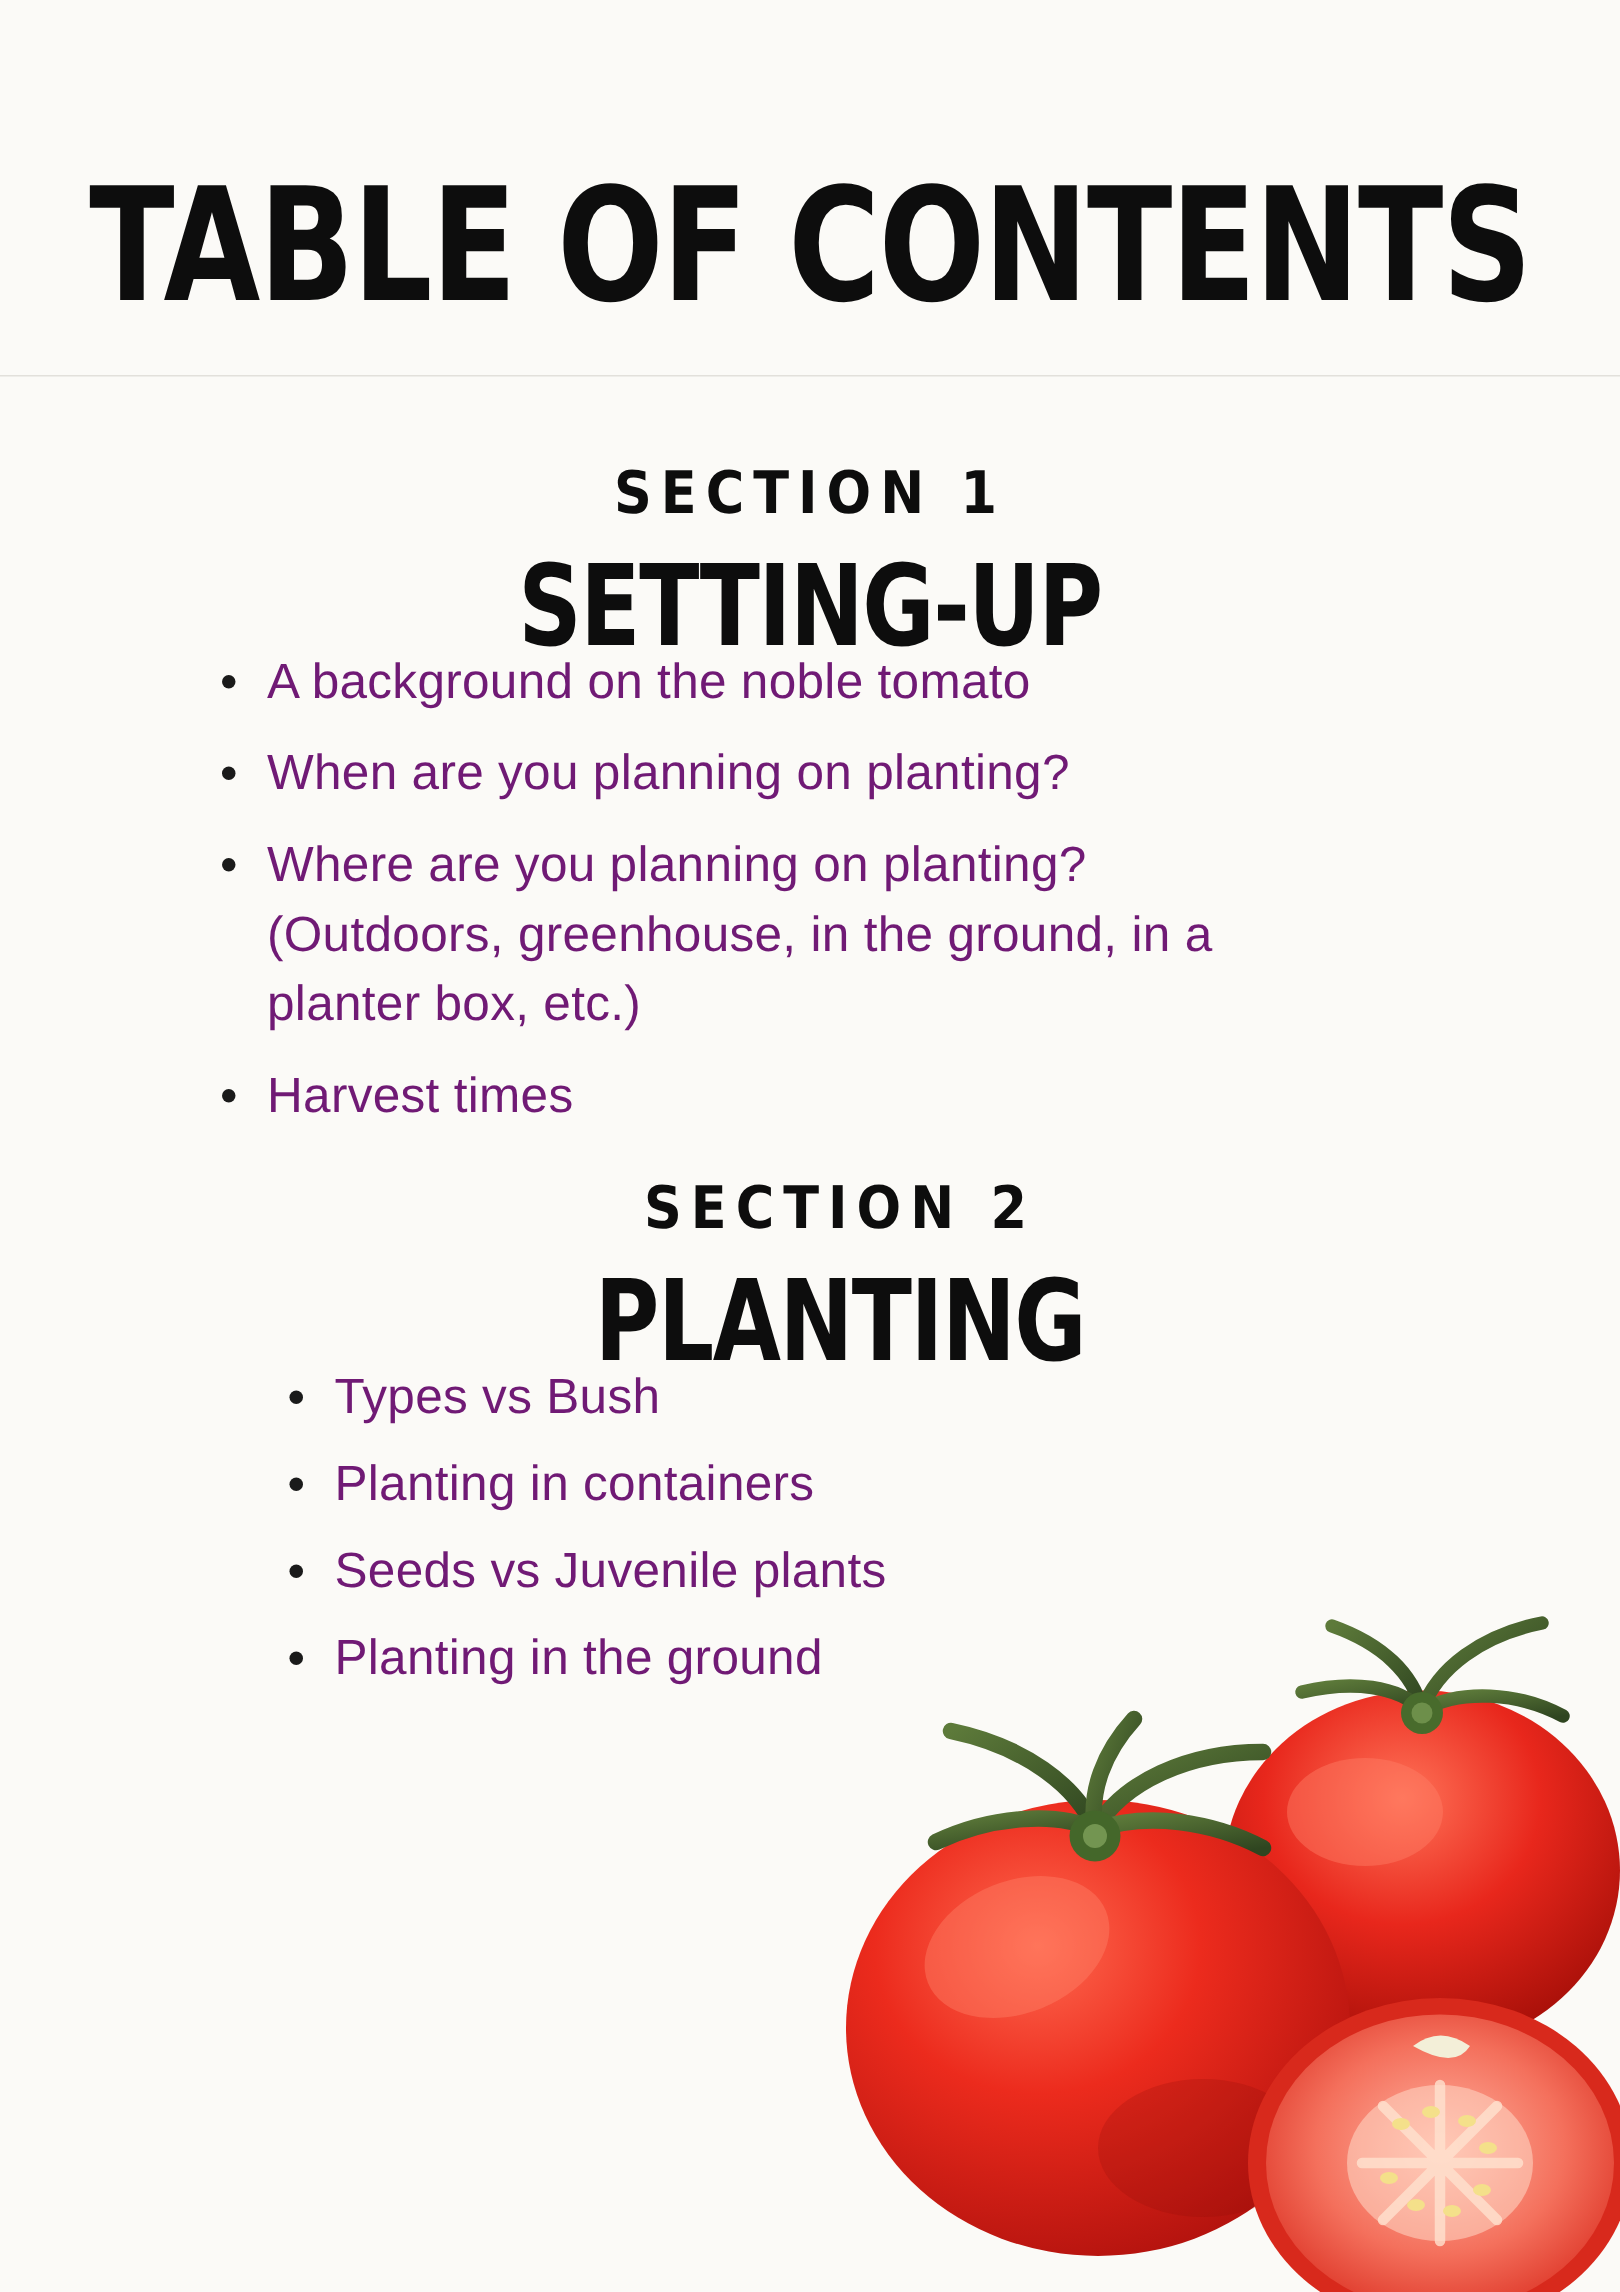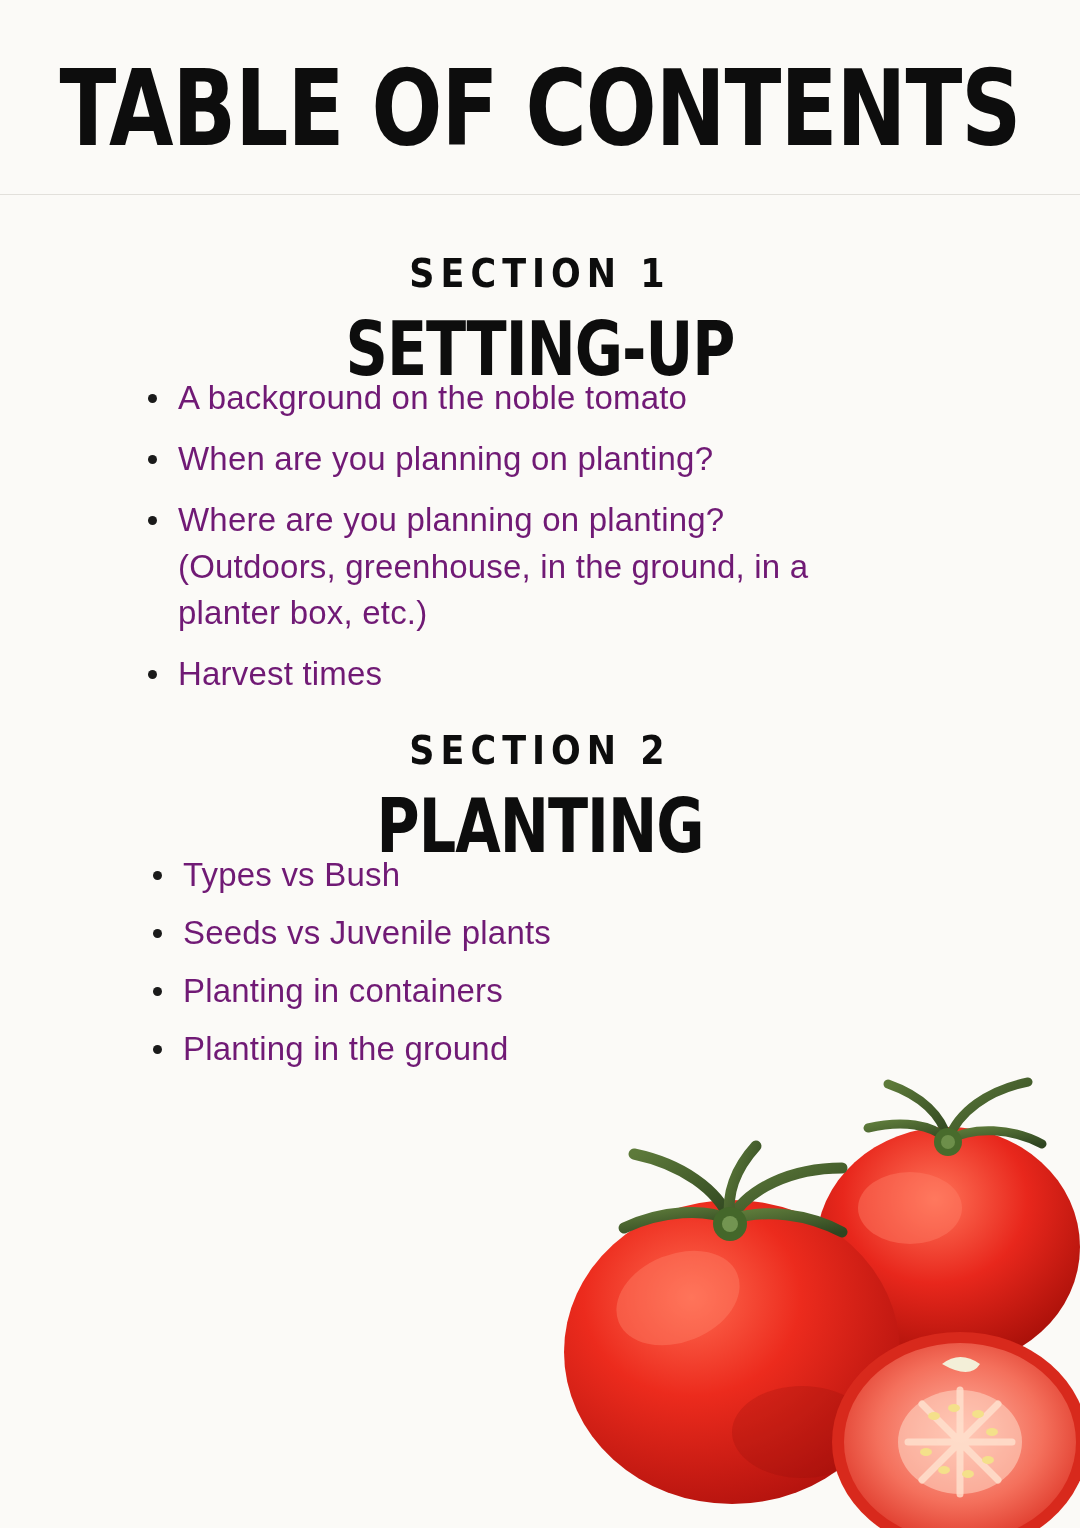--- a/index.html
+++ b/index.html
@@ -18,21 +18,21 @@
   .page {
     position: relative;
     width: 1080px;
     height: 1528px;
     box-sizing: border-box;
     overflow: hidden;
   }
 
   
   .title-wrap {
-    padding: 56px 0 0 0;
+    padding: 112px 0 0 0;
     text-align: center;
     border-radius: 14px;
   }
   .doc-title {
     font-family: "DejaVu Sans", sans-serif;
     font-weight: 700;
     font-size: 86px;
     letter-spacing: -1px;
     line-height: 1.0;
     color: #0d0d0d;
@@ -104,21 +104,21 @@
   }
   .sec1-list li { margin-bottom: 14px; }
 
   .sec2-list {
     margin-top: 40px;
     padding-left: 135px !important;
   }
   .sec2-list li { margin-bottom: 11px; }
 
   #section-1 { margin-top: 56px; }
-  #section-2 { margin-top: 30px; }
+  #section-2 { margin-top: 30px; margin-left: 40px; }
 
   
   .tomato-art {
     position: absolute;
     right: -10px;
     bottom: -14px;
     width: 540px;
     height: 530px;
     pointer-events: none;
   }
@@ -142,22 +142,22 @@
       <li style="max-width:700px;">Where are you planning on planting? (Outdoors, greenhouse, in the ground, in a planter box, etc.)</li>
       <li>Harvest times</li>
     </ul>
   </div>
 
   <div class="section" id="section-2">
     <div class="section-eyebrow">SECTION 2</div>
     <div class="section-heading">PLANTING</div>
     <ul class="items sec2-list">
       <li>Types vs Bush</li>
+      <li>Planting in containers</li>
       <li>Seeds vs Juvenile plants</li>
-      <li>Planting in containers</li>
       <li>Planting in the ground</li>
     </ul>
   </div>
 
   <svg class="tomato-art" viewBox="0 0 540 530" aria-hidden="true">
     <defs>
       <radialGradient id="tomA" cx="38%" cy="32%" r="72%">
         <stop offset="0%" stop-color="#ff6a50"></stop>
         <stop offset="45%" stop-color="#ec2b1d"></stop>
         <stop offset="100%" stop-color="#b4130e"></stop>

